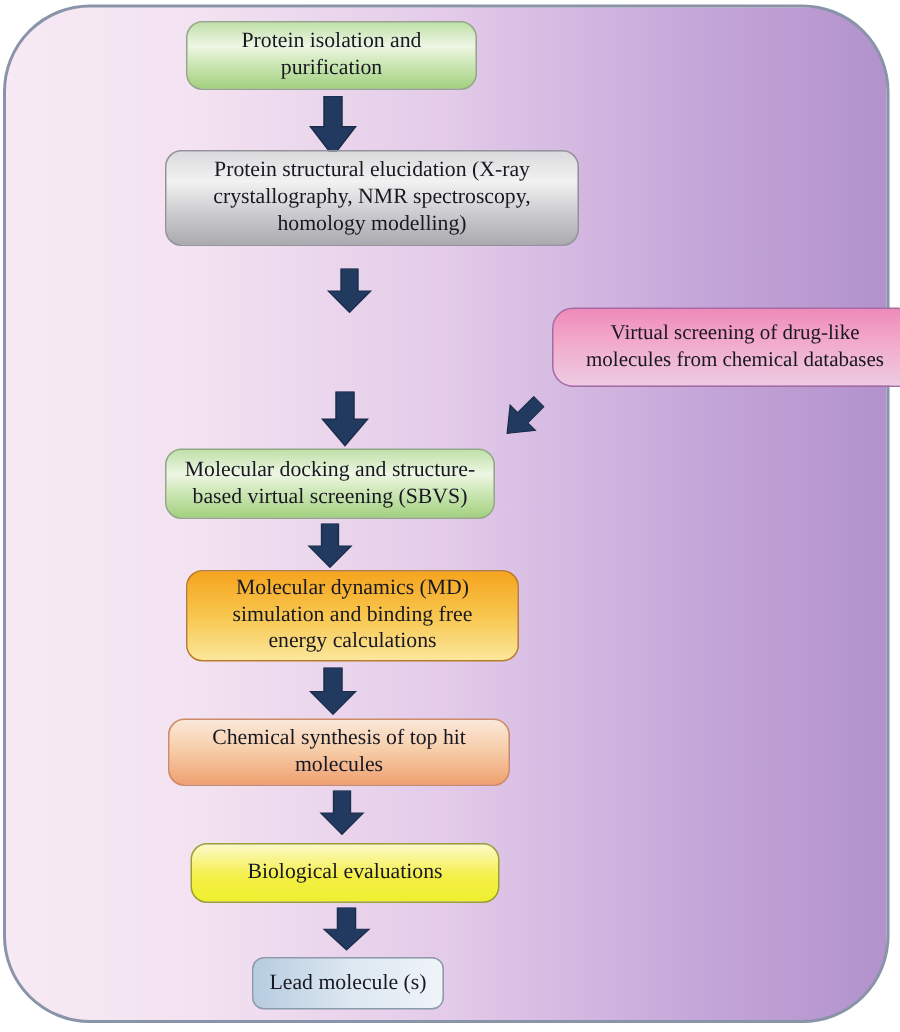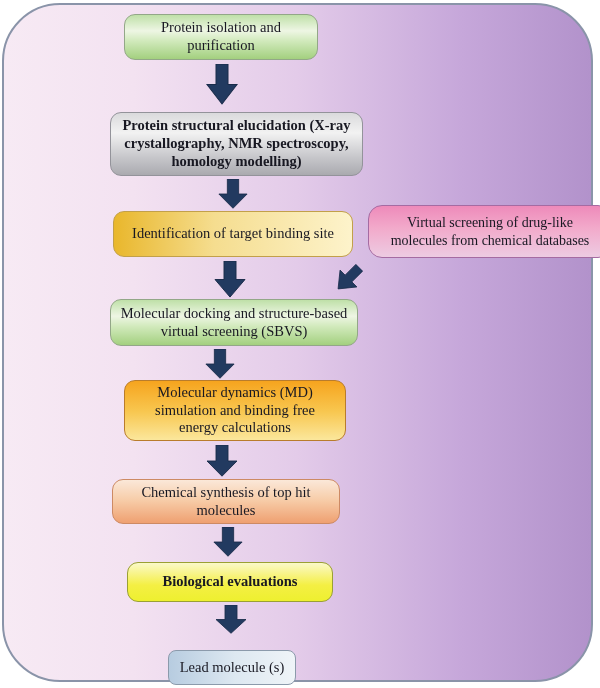--- a/index.html
+++ b/index.html
@@ -16,41 +16,41 @@
     position:absolute; box-sizing:border-box; border-radius:11px;
     display:flex; align-items:center; justify-content:center; text-align:center;
     font-size:14.5px; line-height:1.24; color:#181822; padding:3px 9px;
   }
   .n-green  { background:linear-gradient(180deg,#bfe0a8 0%,#eef6e4 36%,#d2eabd 58%,#a3d07f 100%); border:1px solid #93a788; }
   .n-gray   { background:linear-gradient(180deg,#dadadc 0%,#f2f2f2 32%,#c6c6ca 72%,#aaaaaf 100%); border:1px solid #93939a; }
   .n-gold   { background:linear-gradient(90deg,#e9b72c 0%,#f5dd8f 42%,#fdf3cb 100%); border:1px solid #c2a04a; }
   .n-pink   { background:linear-gradient(180deg,#ee8aba 0%,#f2a9ca 42%,#edcbe2 100%); border:1px solid #a56ba2; border-radius:14px; }
   .n-orange { background:linear-gradient(180deg,#f6a41e 0%,#f8c750 52%,#fbe79c 100%); border:1px solid #b97c2c; }
   .n-peach  { background:linear-gradient(180deg,#fbe8d9 0%,#f7cda9 46%,#efa071 100%); border:1px solid #cd8a64; }
-  .n-yellow { background:linear-gradient(180deg,#fbf9c9 0%,#f4ef44 58%,#eef02f 100%); border:1px solid #9aa034;font-weight:bold; }
+  .n-yellow { background:linear-gradient(180deg,#fbf9c9 0%,#f4ef44 58%,#eef02f 100%); border:1px solid #9aa034; }
   .n-blue   { background:linear-gradient(90deg,#b7cce0 0%,#dde8f1 52%,#eff4f8 100%); border:1px solid #8b9aab; border-radius:8px; }
   .arrow { position:absolute; }
   .arrow svg { display:block; width:100%; height:100%; }
   #node-protein-isolation   { left:124px; top:14px;  width:194px; height:46px; }
   #arrow-1                  { left:205px; top:64px;  width:34px;  height:41px; }
-  #node-structural          { left:110px; top:112px; width:253px; height:64px;font-weight:bold; }
+  #node-structural          { left:110px; top:100px; width:276px; height:64px; }
   #arrow-2                  { left:217px; top:179px; width:32px;  height:30px; }
   #node-binding-site        { left:113px; top:211px; width:240px; height:46px; }
   #node-virtual-screening   { left:368px; top:205px; width:244px; height:53px; font-size:14px; }
   #arrow-3                  { left:213px; top:261px; width:34px;  height:37px; }
   #arrow-diagonal           { left:335px; top:263px; width:27px;  height:31px; transform:rotate(45deg); }
-  #node-docking             { left:110px; top:299px; width:248px; height:47px; }
+  #node-docking             { left:110px; top:299px; width:220px; height:47px; }
   #arrow-4                  { left:204px; top:349px; width:32px;  height:30px; }
   #node-md-simulation       { left:124px; top:380px; width:222px; height:61px; }
   #arrow-5                  { left:205px; top:445px; width:34px;  height:32px; }
   #node-chemical-synthesis  { left:112px; top:479px; width:228px; height:45px;text-align:center; }
   #arrow-6                  { left:212px; top:527px; width:32px;  height:30px; }
   #node-biological          { left:127px; top:562px; width:206px; height:40px; }
   #arrow-7                  { left:214px; top:605px; width:34px;  height:29px; }
-  #node-lead-molecule       { left:168px; top:638px; width:128px; height:35px;margin-top:12px; }
+  #node-lead-molecule       { left:168px; top:638px; width:128px; height:35px; }
 </style>
 </head>
 <body>
 
 <div class="canvas">
   <div class="panel"></div>
 
   <div class="node n-green" id="node-protein-isolation">
       <span>Protein isolation and purification</span>
     </div>
@@ -64,23 +64,20 @@
   <div class="node n-gray" id="node-structural">
       <span>Protein structural elucidation (X-ray crystallography, NMR spectroscopy, homology modelling)</span>
     </div>
 
   <div class="arrow" id="arrow-2">
     <svg viewBox="0 0 34 40" preserveAspectRatio="none">
         <path d="M11 0 H23 V20 H32 L17 39 L2 20 H11 Z" fill="#223a60" stroke="#1a2c4a" stroke-width="1"></path>
       </svg>
   </div>
 
-  <div class="node n-gold" id="node-binding-site">
-      <span>Identification of target binding site</span>
-    </div>
 
   <div class="node n-pink" id="node-virtual-screening">
       <span>Virtual screening of drug-like molecules from chemical databases</span>
     </div>
 
   <div class="arrow" id="arrow-3">
     <svg viewBox="0 0 34 40" preserveAspectRatio="none">
         <path d="M11 0 H23 V20 H32 L17 39 L2 20 H11 Z" fill="#223a60" stroke="#1a2c4a" stroke-width="1"></path>
       </svg>
   </div>

